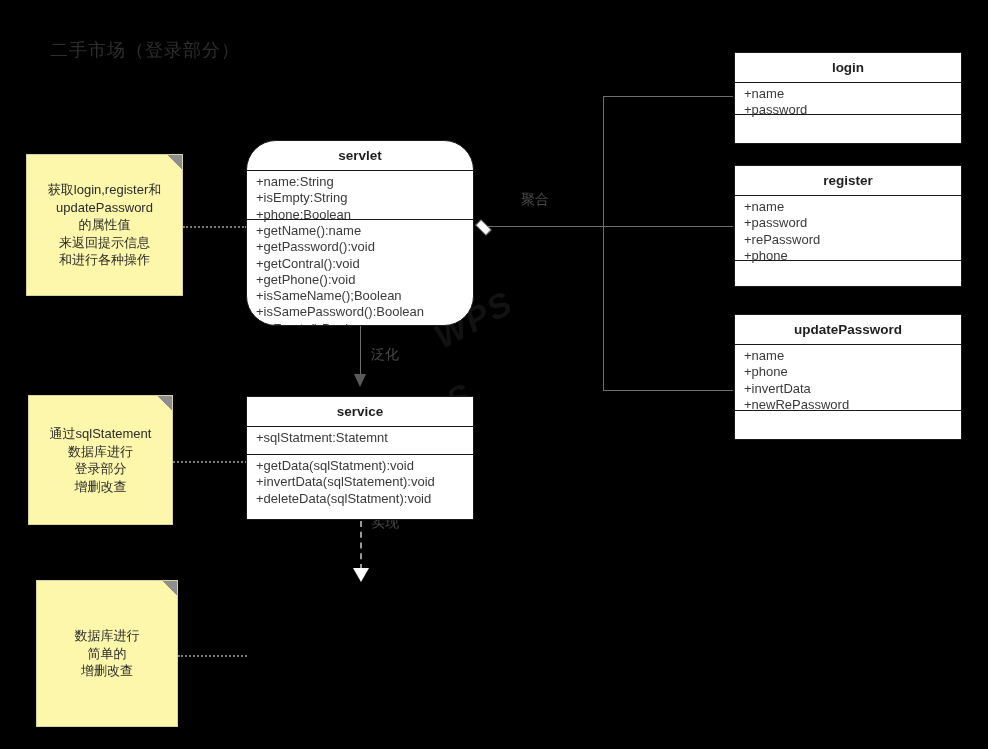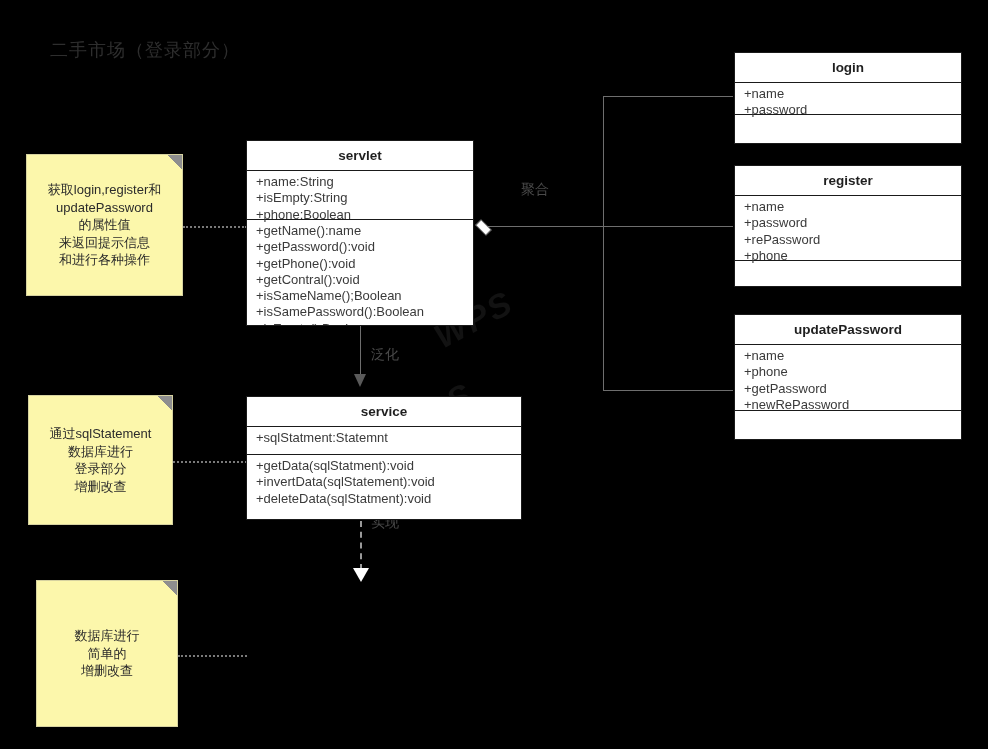--- a/index.html
+++ b/index.html
@@ -163,21 +163,21 @@
   <div class="watermark" style="left:392px; top:392px;">WPS</div>
   <div class="watermark" style="left:432px; top:300px;">WPS</div>
 
   <div class="diagram-title">二手市场（登录部分）</div>
 
   <div class="line-h" style="left:481px; top:226px; width:252px;"></div>
   <div class="line-v" style="left:603px; top:96px; height:294px;"></div>
   <div class="line-h" style="left:603px; top:96px; width:130px;"></div>
   <div class="line-h" style="left:603px; top:390px; width:130px;"></div>
   <div class="diamond" style="left:476px; top:222px;"></div>
-  <div class="rel-label" style="left:521px; top:181px;">聚合</div>
+  <div class="rel-label" style="left:521px; top:191px;">聚合</div>
 
   <div class="line-v" style="left:360px; top:325px; height:52px;"></div>
   <div class="arrow-solid" style="left:354px; top:374px;"></div>
   <div class="rel-label" style="left:371px; top:346px;">泛化</div>
 
   <div class="dashed-v" style="left:360px; top:521px; height:49px;"></div>
   <div class="arrow-hollow" style="left:353px; top:568px;"></div>
   <div class="rel-label" style="left:371px; top:514px;">实现</div>
 
   <div class="dotted-h" style="left:183px; top:226px; width:64px;"></div>
@@ -207,39 +207,39 @@
 
   <div class="note" style="left:36px; top:580px; width:142px; height:147px;">
     <span class="note-fold"></span>
     <div class="note-text">
       <div>数据库进行</div>
       <div>简单的</div>
       <div>增删改查</div>
     </div>
   </div>
 
-  <div class="uml-class" style="left:246px; top:140px; width:228px; height:186px;">
+  <div class="uml-class" style="left:246px; top:140px; width:228px; height:186px;border-radius:30px;">
     <div class="uml-header" style="height:30px;">servlet</div>
     <div class="uml-section with-rule" style="height:49px;">
       <div class="uml-row">+name:String</div>
       <div class="uml-row">+isEmpty:String</div>
       <div class="uml-row">+phone:Boolean</div>
     </div>
     <div class="uml-section">
       <div class="uml-row">+getName():name</div>
       <div class="uml-row">+getPassword():void</div>
+      <div class="uml-row">+getContral():void</div>
       <div class="uml-row">+getPhone():void</div>
-      <div class="uml-row">+getContral():void</div>
       <div class="uml-row">+isSameName();Boolean</div>
       <div class="uml-row">+isSamePassword():Boolean</div>
       <div class="uml-row">+isEmpty():Boolean</div>
     </div>
   </div>
 
-  <div class="uml-class" style="left:246px; top:396px; width:276px; height:124px;">
+  <div class="uml-class" style="left:246px; top:396px; width:228px; height:124px;">
     <div class="uml-header" style="height:30px;">service</div>
     <div class="uml-section with-rule" style="height:28px;">
       <div class="uml-row">+sqlStatment:Statemnt</div>
     </div>
     <div class="uml-section">
       <div class="uml-row">+getData(sqlStatment):void</div>
       <div class="uml-row">+invertData(sqlStatement):void</div>
       <div class="uml-row">+deleteData(sqlStatment):void</div>
     </div>
   </div>
@@ -263,19 +263,19 @@
       <div class="uml-row">+phone</div>
     </div>
     <div class="uml-section"></div>
   </div>
 
   <div class="uml-class" style="left:734px; top:314px; width:228px; height:126px;">
     <div class="uml-header" style="height:30px;">updatePassword</div>
     <div class="uml-section with-rule" style="height:66px;">
       <div class="uml-row">+name</div>
       <div class="uml-row">+phone</div>
-      <div class="uml-row">+getPassword</div>
+      <div class="uml-row">+invertData</div>
       <div class="uml-row">+newRePassword</div>
     </div>
     <div class="uml-section"></div>
   </div>
 
 </div>
 
 </body></html>

